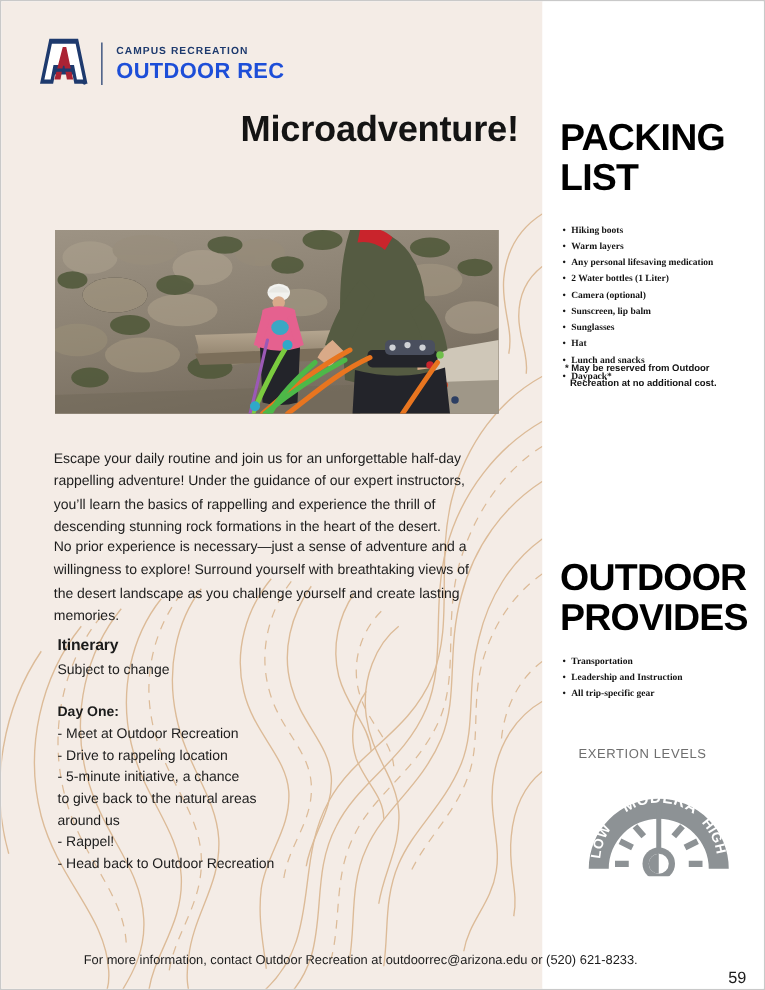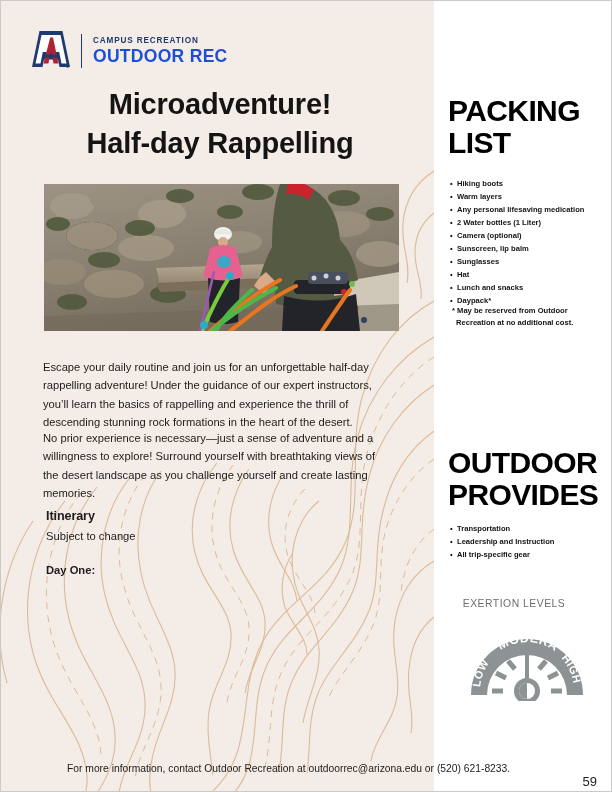--- a/index.html
+++ b/index.html
@@ -89,21 +89,21 @@
     letter-spacing: 0.3px;
     color: #1d4ed8;
   }
 
   
   .title {
     position: absolute;
     left: 24px;
     top: 84px;
     width: 390px;
-    text-align: center;
+    text-align: right;
     color: #141414;
     font-size: 29px;
     font-weight: bold;
     line-height: 1.33;
     letter-spacing: -0.2px;
   }
 
   
   .photo {
     position: absolute;
@@ -172,32 +172,32 @@
     list-style: none;
     margin: 0;
     padding: 0;
     color: #131313;
     font-size: 7.6px;
     line-height: 1.72;
     font-weight: bold;
   }
   #packing-list { left: 449px; top: 176px; width: 160px; }
   #provides-list { left: 449px; top: 521px; width: 160px; }
-  .rc-list li { position: relative; padding-left: 7px; }
+  .rc-list li { position: relative; padding-left: 7px; font-family: Liberation Serif, serif; }
   .rc-list li::before {
     content: "\2022";
     position: absolute;
     left: 0;
     top: -0.5px;
   }
 
   .packing-note {
     position: absolute;
     left: 451px;
-    top: 304px;
+    top: 288px;
     width: 152px;
     color: #131313;
     font-size: 7.6px;
     line-height: 1.62;
     font-weight: bold;
     text-indent: -4px;
     padding-left: 4px;
   }
 
   
@@ -303,21 +303,20 @@
     </div>
     <div class="logo-divider"></div>
     <div class="logo-text">
       <div class="logo-kicker">CAMPUS RECREATION</div>
       <div class="logo-main">OUTDOOR REC</div>
     </div>
   </div>
 
   <div class="title">
     <div>Microadventure!</div>
-    <div>Half-day Rappelling</div>
   </div>
 
   <div class="photo">
     <svg width="355" height="147" viewBox="0 0 355 147">
       <defs>
         <linearGradient id="rockgrad" x1="0" y1="0" x2="0.4" y2="1">
           <stop offset="0%" stop-color="#9d9384"></stop>
           <stop offset="55%" stop-color="#8a8071"></stop>
           <stop offset="100%" stop-color="#766c5e"></stop>
         </linearGradient>
@@ -418,20 +417,29 @@
     </svg>
   </div>
 
   <div class="body-copy para-1">Escape your daily routine and join us for an unforgettable half-day rappelling adventure! Under the guidance of our expert instructors, you’ll learn the basics of rappelling and experience the thrill of descending stunning rock formations in the heart of the desert.</div>
   <div class="body-copy para-2">No prior experience is necessary—just a sense of adventure and a willingness to explore! Surround yourself with breathtaking views of the desert landscape as you challenge yourself and create lasting memories.</div>
 
   <div class="itinerary">
     <div class="itin-head">Itinerary</div>
     <div class="itin-sub">Subject to change</div>
     <div class="itin-day">Day One:</div>
+    <ul class="itin-list">
+      <li>- Meet at Outdoor Recreation</li>
+      <li>- Drive to rappeling location</li>
+      <li>- 5-minute initiative, a chance
+to give back to the natural areas
+around us</li>
+      <li>- Rappel!</li>
+      <li>- Head back to Outdoor Recreation</li>
+    </ul>
   </div>
 
   <div class="rc-heading" id="packing-heading">PACKING LIST</div>
   <ul class="rc-list" id="packing-list">
     <li>Hiking boots</li>
     <li>Warm layers</li>
     <li>Any personal lifesaving medication</li>
     <li>2 Water bottles (1 Liter)</li>
     <li>Camera (optional)</li>
     <li>Sunscreen, lip balm</li>

